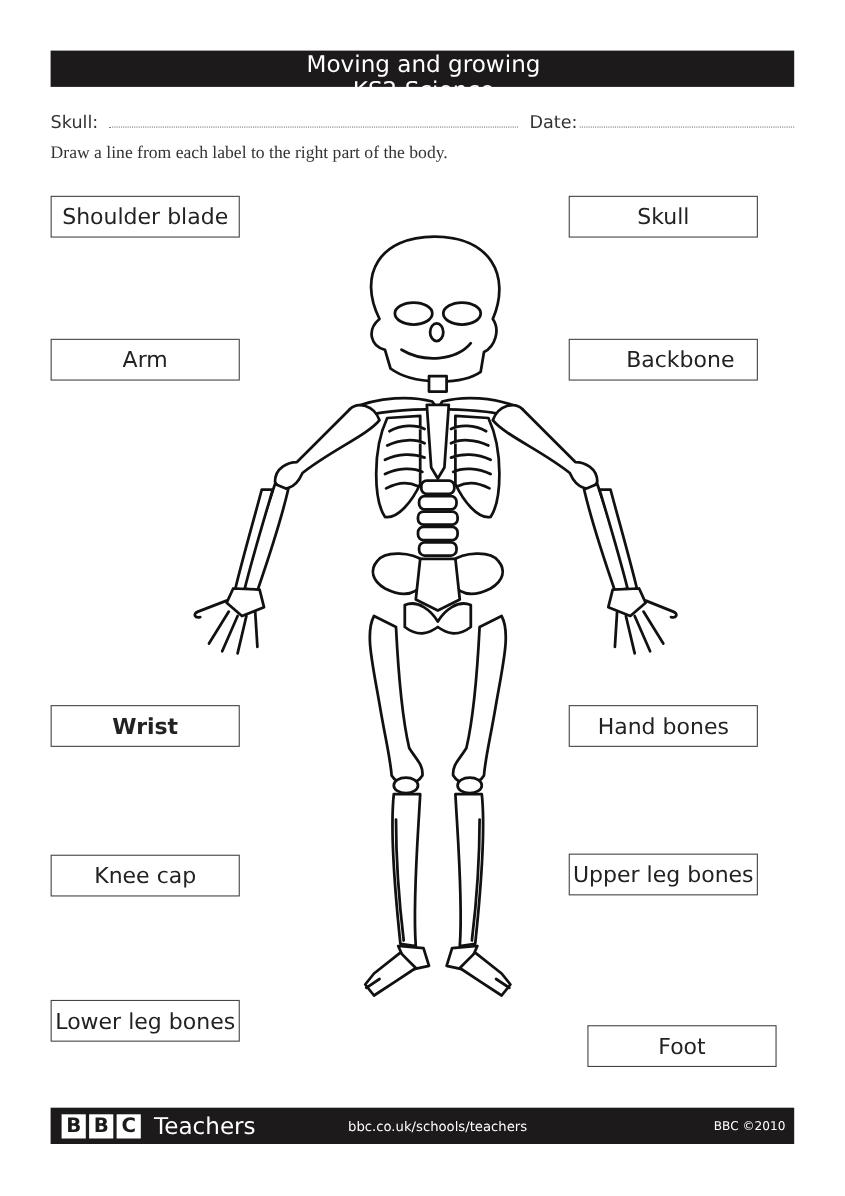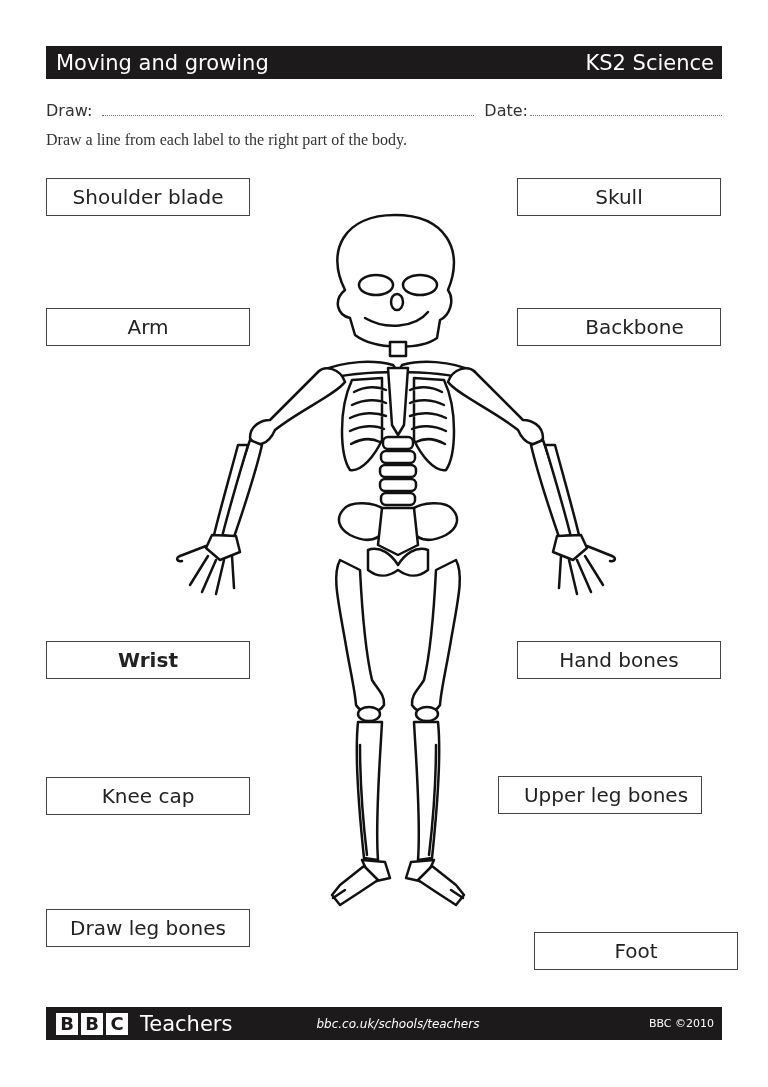--- a/index.html
+++ b/index.html
@@ -1,66 +1,66 @@
 <!DOCTYPE html>
 <html><head>
   <meta charset="utf-8">
   <style>
     html, body { margin: 0; padding: 0; background: #ffffff; }
     body { width: 768px; height: 1087px; position: relative; overflow: hidden;
            font-family: "DejaVu Sans", sans-serif; color: #222; }
     .header-bar { position: absolute; left: 46px; top: 46px; width: 676px; height: 33px;
                   background: #1c1a1a; color: #fff; display: flex; align-items: center;
                   justify-content: space-between; box-sizing: border-box; padding: 0 8px 0 10px;
-                  font-size: 21px; }
+                  font-size: 21px; flex-direction: column; }
     .name-row { position: absolute; left: 46px; top: 96px; width: 676px; height: 24px;
                 display: flex; align-items: flex-end; font-size: 16px; color: #333; }
     .dots { border-bottom: 1px dotted #777; height: 1px; margin-bottom: 4px; }
     .instruction { position: absolute; left: 46px; top: 131px; font-size: 16px; color: #333; font-family: Liberation Serif, serif; }
-    .label-box { position: absolute; width: 204px; height: 38px; border: 1.5px solid #444;
+    .label-box { position: absolute; width: 172px; height: 38px; border: 1.5px solid #444;
                  box-sizing: border-box; display: flex; align-items: center; justify-content: center;
                  font-size: 20px; color: #222; background: #fff; }
     .skeleton { position: absolute; left: 170px; top: 205px; }
     .footer-bar { position: absolute; left: 46px; top: 1007px; width: 676px; height: 33px;
                   background: #1c1a1a; color: #fff; display: flex; align-items: center;
                   box-sizing: border-box; padding: 0 8px 0 10px; }
     .bbc-logo { display: flex; gap: 3px; }
     .bbc-block { width: 22px; height: 22px; background: #fff; color: #1c1a1a; font-weight: bold;
                  font-size: 18px; display: flex; align-items: center; justify-content: center; }
     .teachers { font-size: 21px; margin-left: 12px; }
-    .url { font-size: 12px; margin-left: 84px; font-style: italic; }
+    .url { font-size: 12px; margin-left: 84px; }
     .copyright { font-size: 11px; margin-left: auto; }
   </style>
 </head>
 <body>
 
 <div class="header-bar">
   <span>Moving and growing</span>
   <span>KS2 Science</span>
 </div>
 
 <div class="name-row">
-  <span>Draw:</span>
+  <span>Skull:</span>
   <span class="dots" style="width:372px;margin-left:10px;"></span>
   <span style="margin-left:10px;">Date:</span>
   <span class="dots" style="flex:1;margin-left:2px;"></span>
 </div>
 
 <div class="instruction">Draw a line from each label to the right part of the body.</div>
 
 <div class="label-box" style="left:46px;top:178px;">Shoulder blade</div>
 <div class="label-box" style="left:46px;top:308px;">Arm</div>
 <div class="label-box" style="left:46px;top:641px;font-weight:bold;">Wrist</div>
 <div class="label-box" style="left:46px;top:777px;text-align:center;">Knee cap</div>
-<div class="label-box" style="left:46px;top:909px;">Draw leg bones</div>
+<div class="label-box" style="left:46px;top:909px;">Lower leg bones</div>
 
 <div class="label-box" style="left:517px;top:178px;">Skull</div>
 <div class="label-box" style="left:517px;top:308px;padding-left:31px;">Backbone</div>
 <div class="label-box" style="left:517px;top:641px;">Hand bones</div>
-<div class="label-box" style="left:498px;top:776px;padding-left:12px;">Upper leg bones</div>
+<div class="label-box" style="left:517px;top:776px;">Upper leg bones</div>
 <div class="label-box" style="left:534px;top:909px;margin-top:23px;">Foot</div>
 
 <svg class="skeleton" width="450" height="710" viewBox="170 205 450 710" fill="#fff" stroke="#111" stroke-width="2.5" stroke-linejoin="round" stroke-linecap="round">
 
   <path d="M345 290 C325 250 345 215 395 215 C445 215 465 250 448 290 C455 300 450 315 440 320 L437 338 C420 350 375 350 355 335 L350 318 C337 315 333 300 345 290 Z"></path>
   <ellipse cx="376" cy="285" rx="17" ry="10"></ellipse>
   <ellipse cx="420" cy="285" rx="17" ry="10"></ellipse>
   <ellipse cx="397" cy="302" rx="6" ry="8"></ellipse>
   <path d="M365 318 C385 330 415 328 428 312"></path>
 

